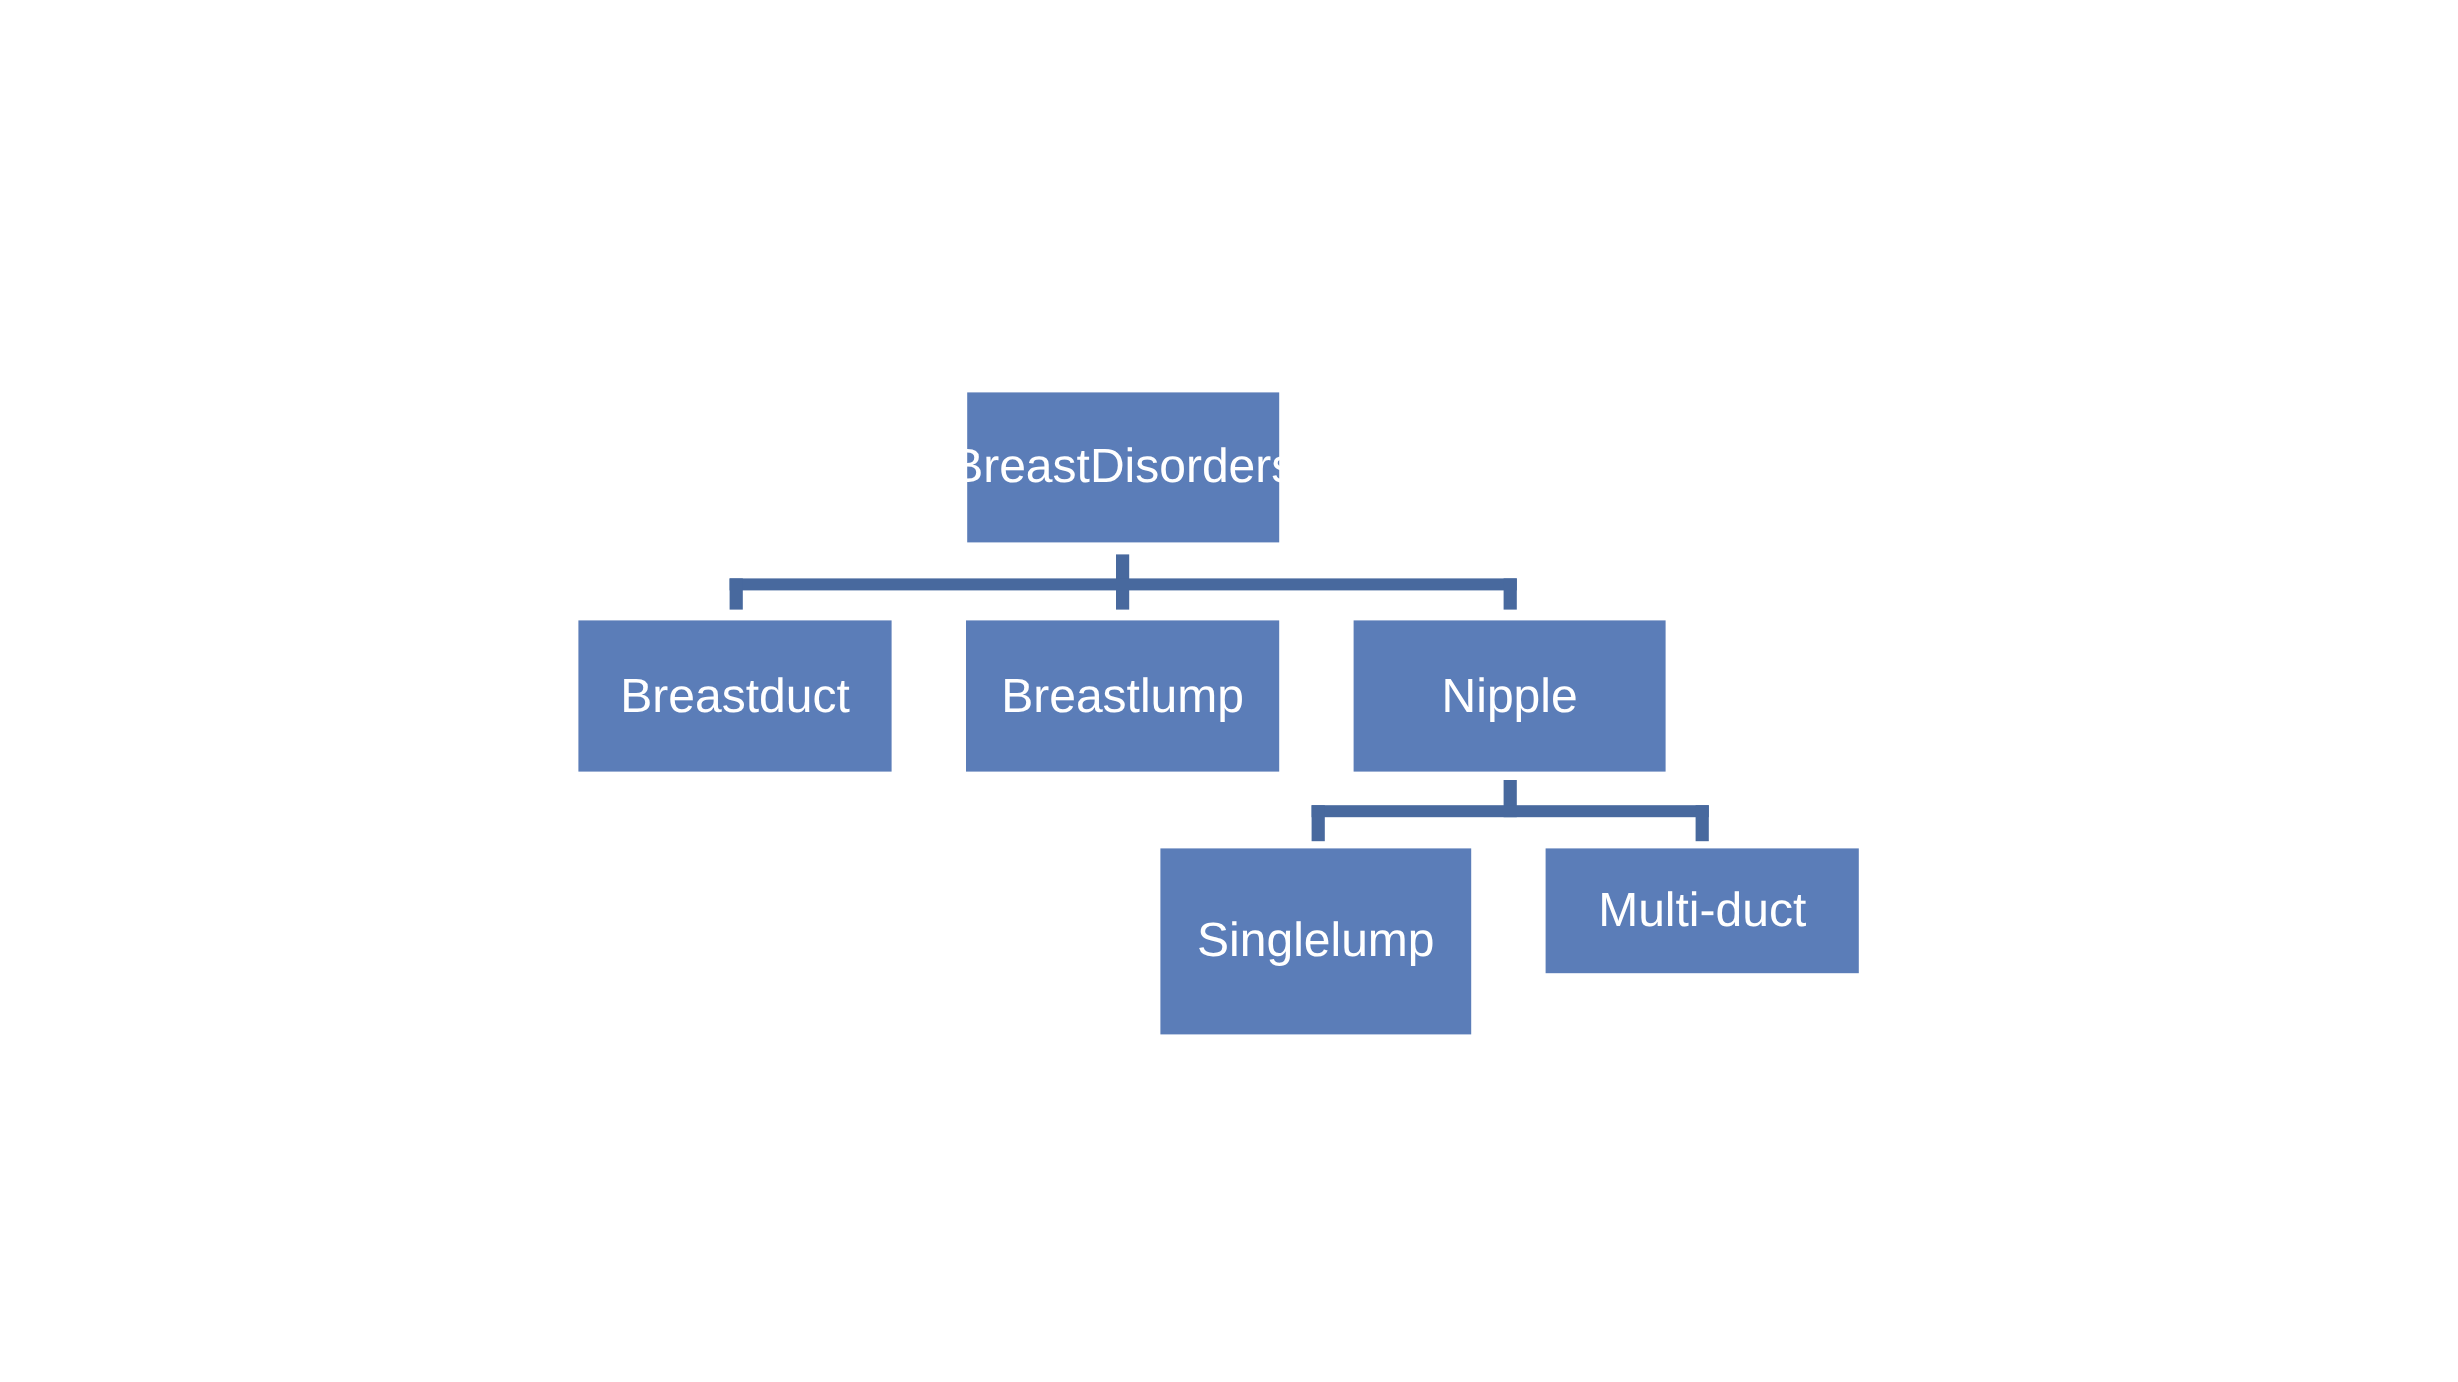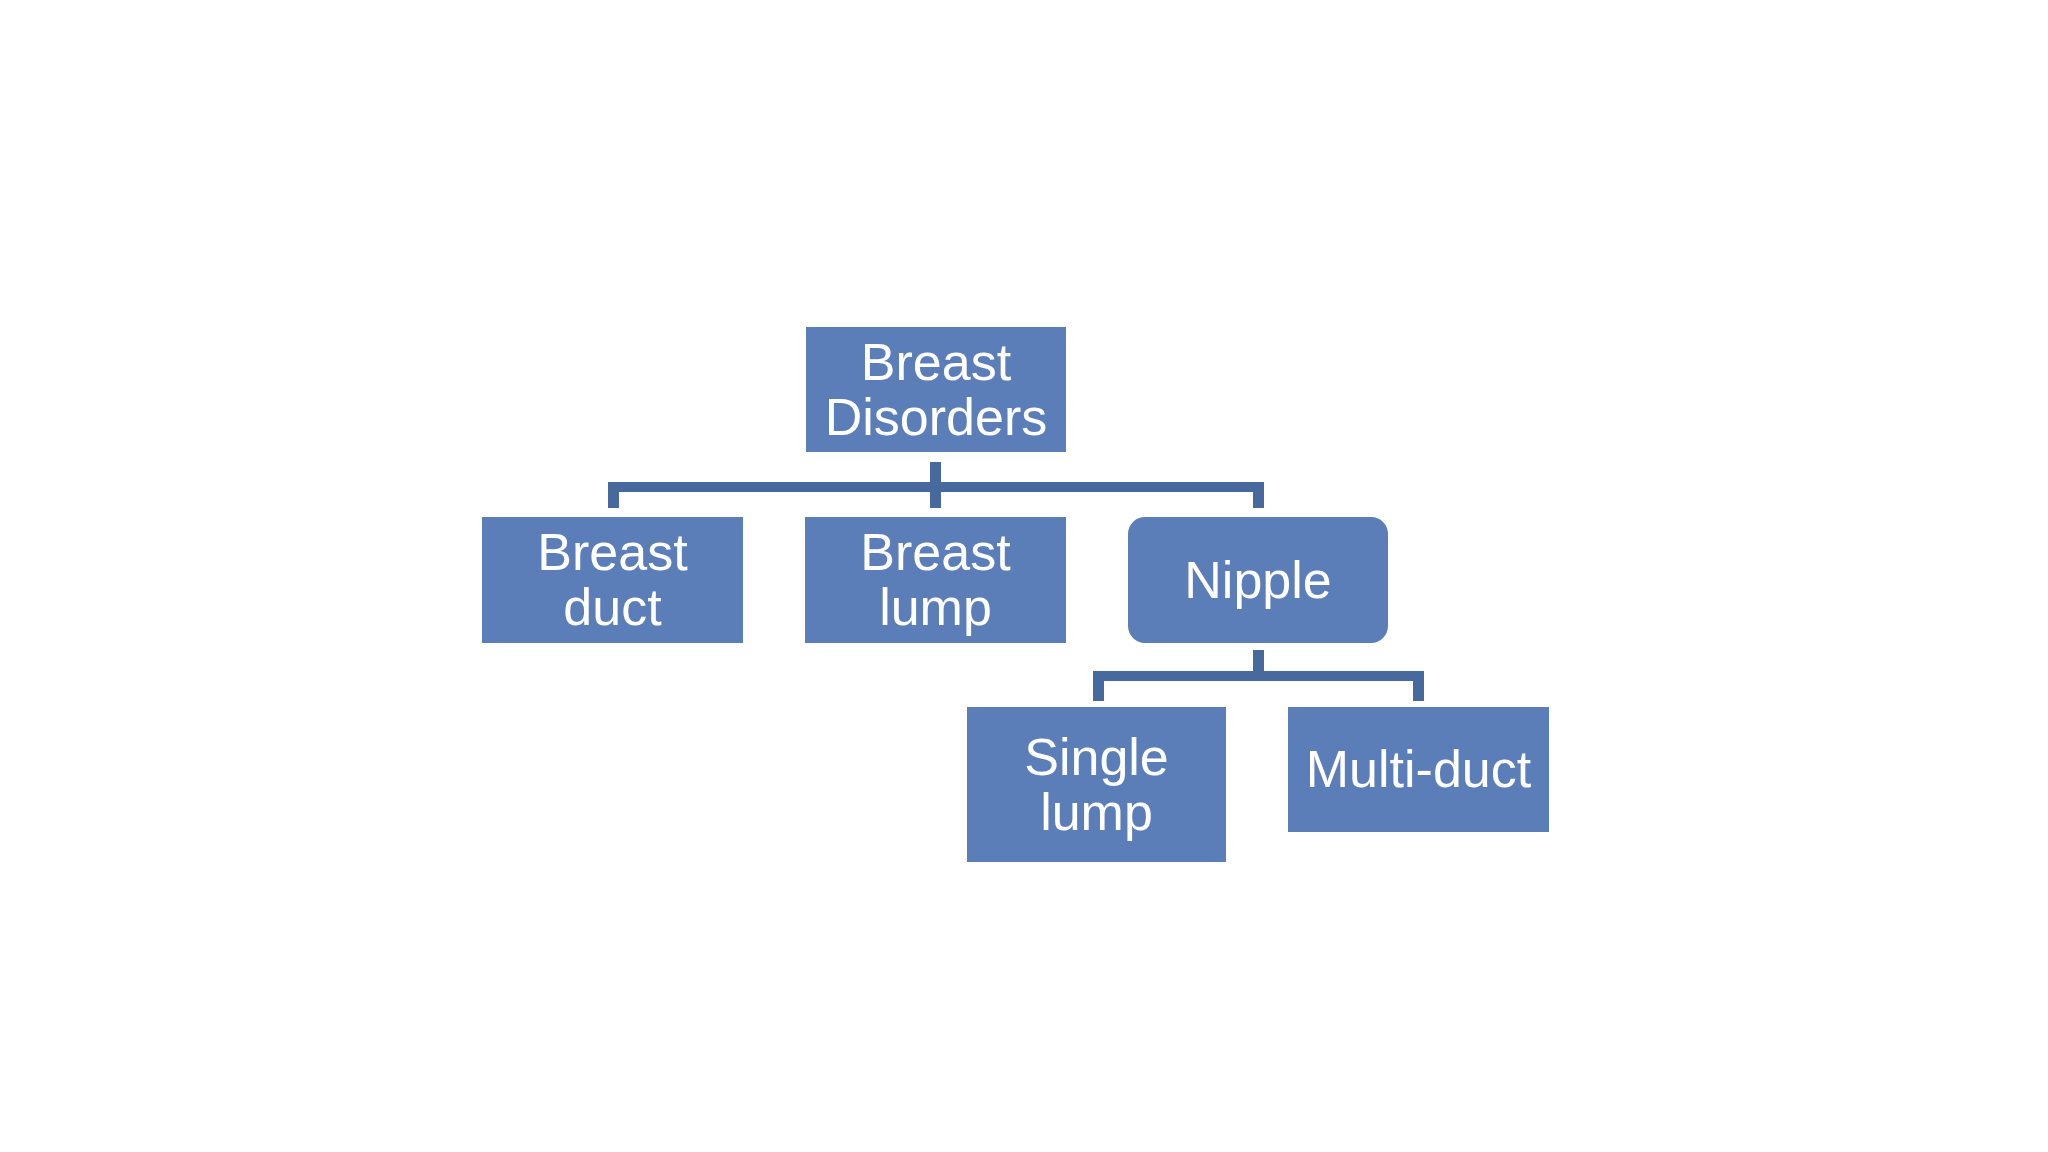--- a/index.html
+++ b/index.html
@@ -14,35 +14,35 @@
     width: 2048px; height: 1152px; overflow: hidden;
     font-family: "Liberation Sans", sans-serif;
   }
   .stage {
     position: relative; width: 2048px; height: 1152px; background: var(--bg);
   }
   .node {
     position: absolute;
     background: var(--node-fill);
     color: var(--text);
-    display: flex; flex-direction: column;
+    display: flex; flex-direction: row;
     align-items: center; justify-content: center;
     text-align: center;
-    font-size: 52px; line-height: 55px;
+    font-size: 40px; line-height: 55px;
   }
   .node span { display: block; white-space: nowrap; }
   .edge { position: absolute; background: var(--line); }
 
   
   #node-breast-disorders { left: 806px;  top: 327px; width: 260px; height: 125px; }
   #node-breast-lump      { left: 482px;  top: 517px; width: 261px; height: 126px; }
   #node-breast-pain      { left: 805px;  top: 517px; width: 261px; height: 126px; }
-  #node-nipple-discharge { left: 1128px; top: 517px; width: 260px; height: 126px; border-radius: 17px; }
+  #node-nipple-discharge { left: 1128px; top: 517px; width: 260px; height: 126px; }
   #node-single-duct      { left: 967px;  top: 707px; width: 259px; height: 155px; }
-  #node-multi-duct       { left: 1288px; top: 707px; width: 261px; height: 125px; }
+  #node-multi-duct       { left: 1288px; top: 707px; width: 261px; height: 104px; }
 
   
   #edge-r2-parent-stub { left: 930px;  top: 462px; width: 11px;  height: 46px; }
   #edge-r2-rail        { left: 608px;  top: 482px; width: 656px; height: 10px; }
   #edge-r2-left-stub   { left: 608px;  top: 482px; width: 11px;  height: 26px; }
   #edge-r2-right-stub  { left: 1253px; top: 482px; width: 11px;  height: 26px; }
   #edge-r3-parent-stub { left: 1253px; top: 650px; width: 11px;  height: 31px; }
   #edge-r3-rail        { left: 1093px; top: 671px; width: 331px; height: 10px; }
   #edge-r3-left-stub   { left: 1093px; top: 671px; width: 11px;  height: 30px; }
   #edge-r3-right-stub  { left: 1413px; top: 671px; width: 11px;  height: 30px; }

